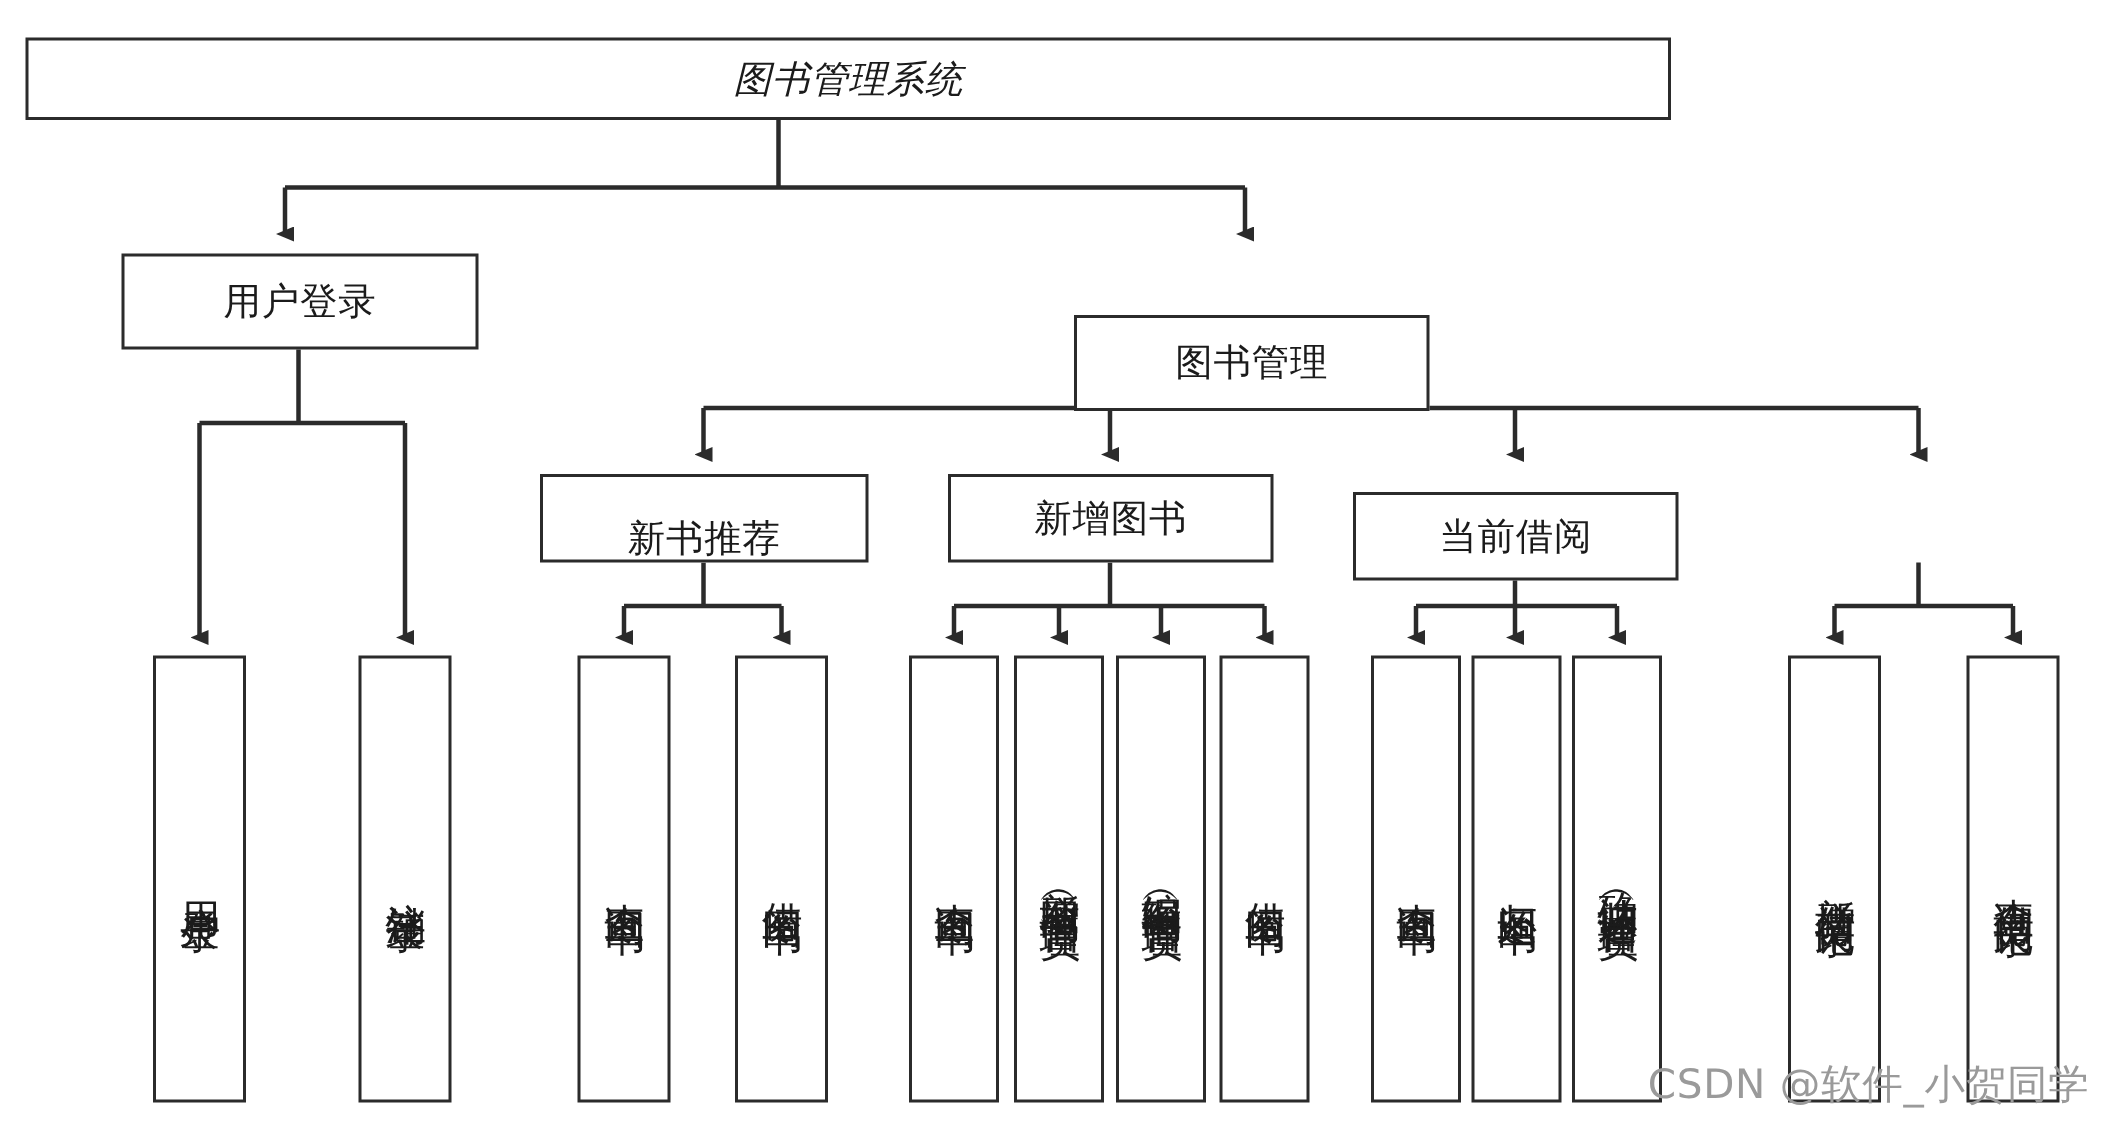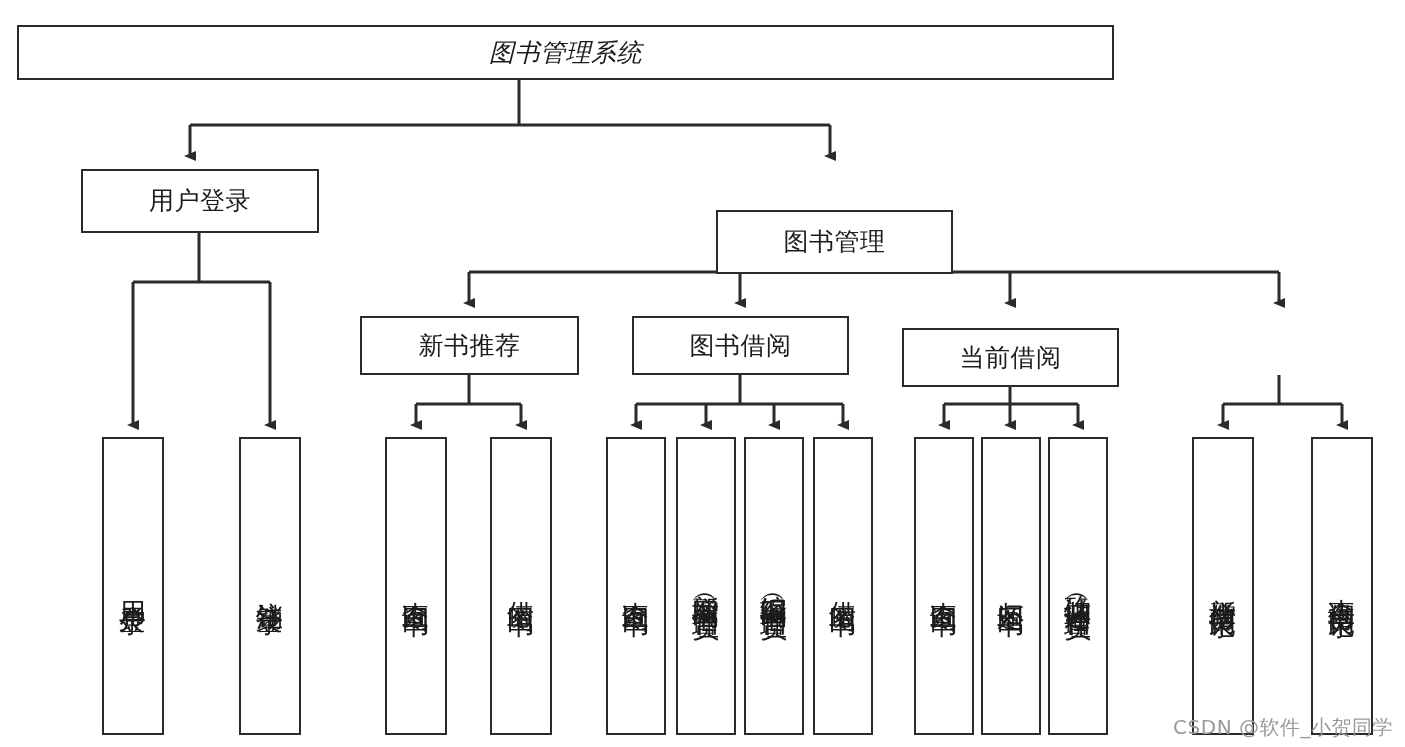--- a/index.html
+++ b/index.html
@@ -53,21 +53,21 @@
     writing-mode: vertical-rl;
     text-orientation: upright;
     font-size: 27px;
     letter-spacing: 3px;
     line-height: 1;
   }
   .watermark {
     position: absolute;
     right: 12px;
     bottom: 6px;
-    font-size: 20px;
+    font-size: 27px;
     color: #9a9a9a;
     letter-spacing: 0.5px;
     white-space: nowrap;
     pointer-events: none;
   }
 </style>
 </head>
 <body>
 
 <div id="canvas">
@@ -126,25 +126,25 @@
     <span class="label">图书管理系统</span>
   </div>
 
   <div class="node horiz" style="left:81px; top:169px; width:238px; height:64px;">
     <span class="label">用户登录</span>
   </div>
   <div class="node horiz" style="left:716px; top:169px; width:237px; height:64px;margin-top:41px;">
     <span class="label">图书管理</span>
   </div>
 
-  <div class="node horiz" style="left:360px; top:316px; width:219px; height:59px;">
+  <div class="node horiz" style="left:360px; top:316px; width:219px; height:59px;align-items:flex-end;">
     <span class="label">新书推荐</span>
   </div>
   <div class="node horiz" style="left:632px; top:316px; width:217px; height:59px;">
-    <span class="label">图书借阅</span>
+    <span class="label">新增图书</span>
   </div>
   <div class="node horiz" style="left:902px; top:316px; width:217px; height:59px;margin-top:12px;">
     <span class="label">当前借阅</span>
   </div>
 
   <div class="node vert" style="left:102px; top:437px; width:62px; height:298px;">
     <span class="label">用户登录</span>
   </div>
   <div class="node vert" style="left:239px; top:437px; width:62px; height:298px;">
     <span class="label">注销登录</span>

